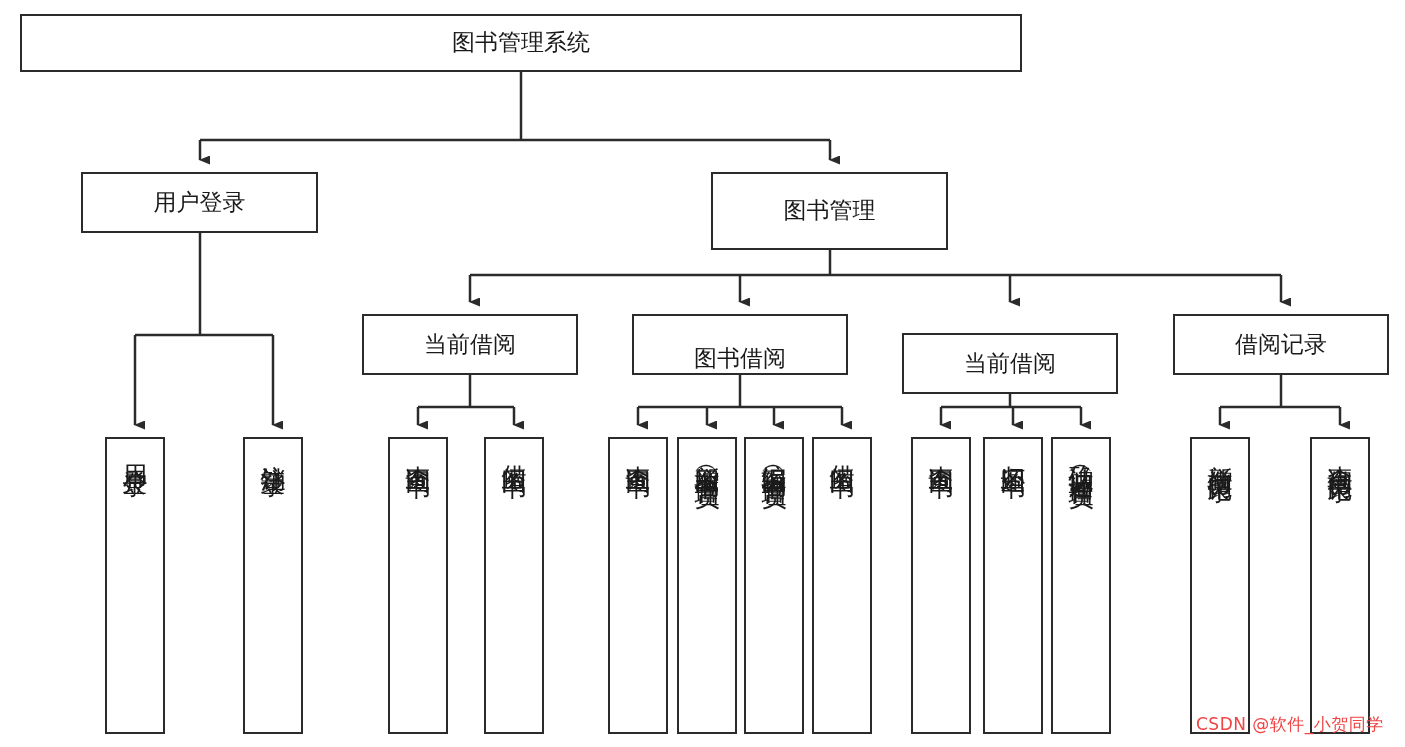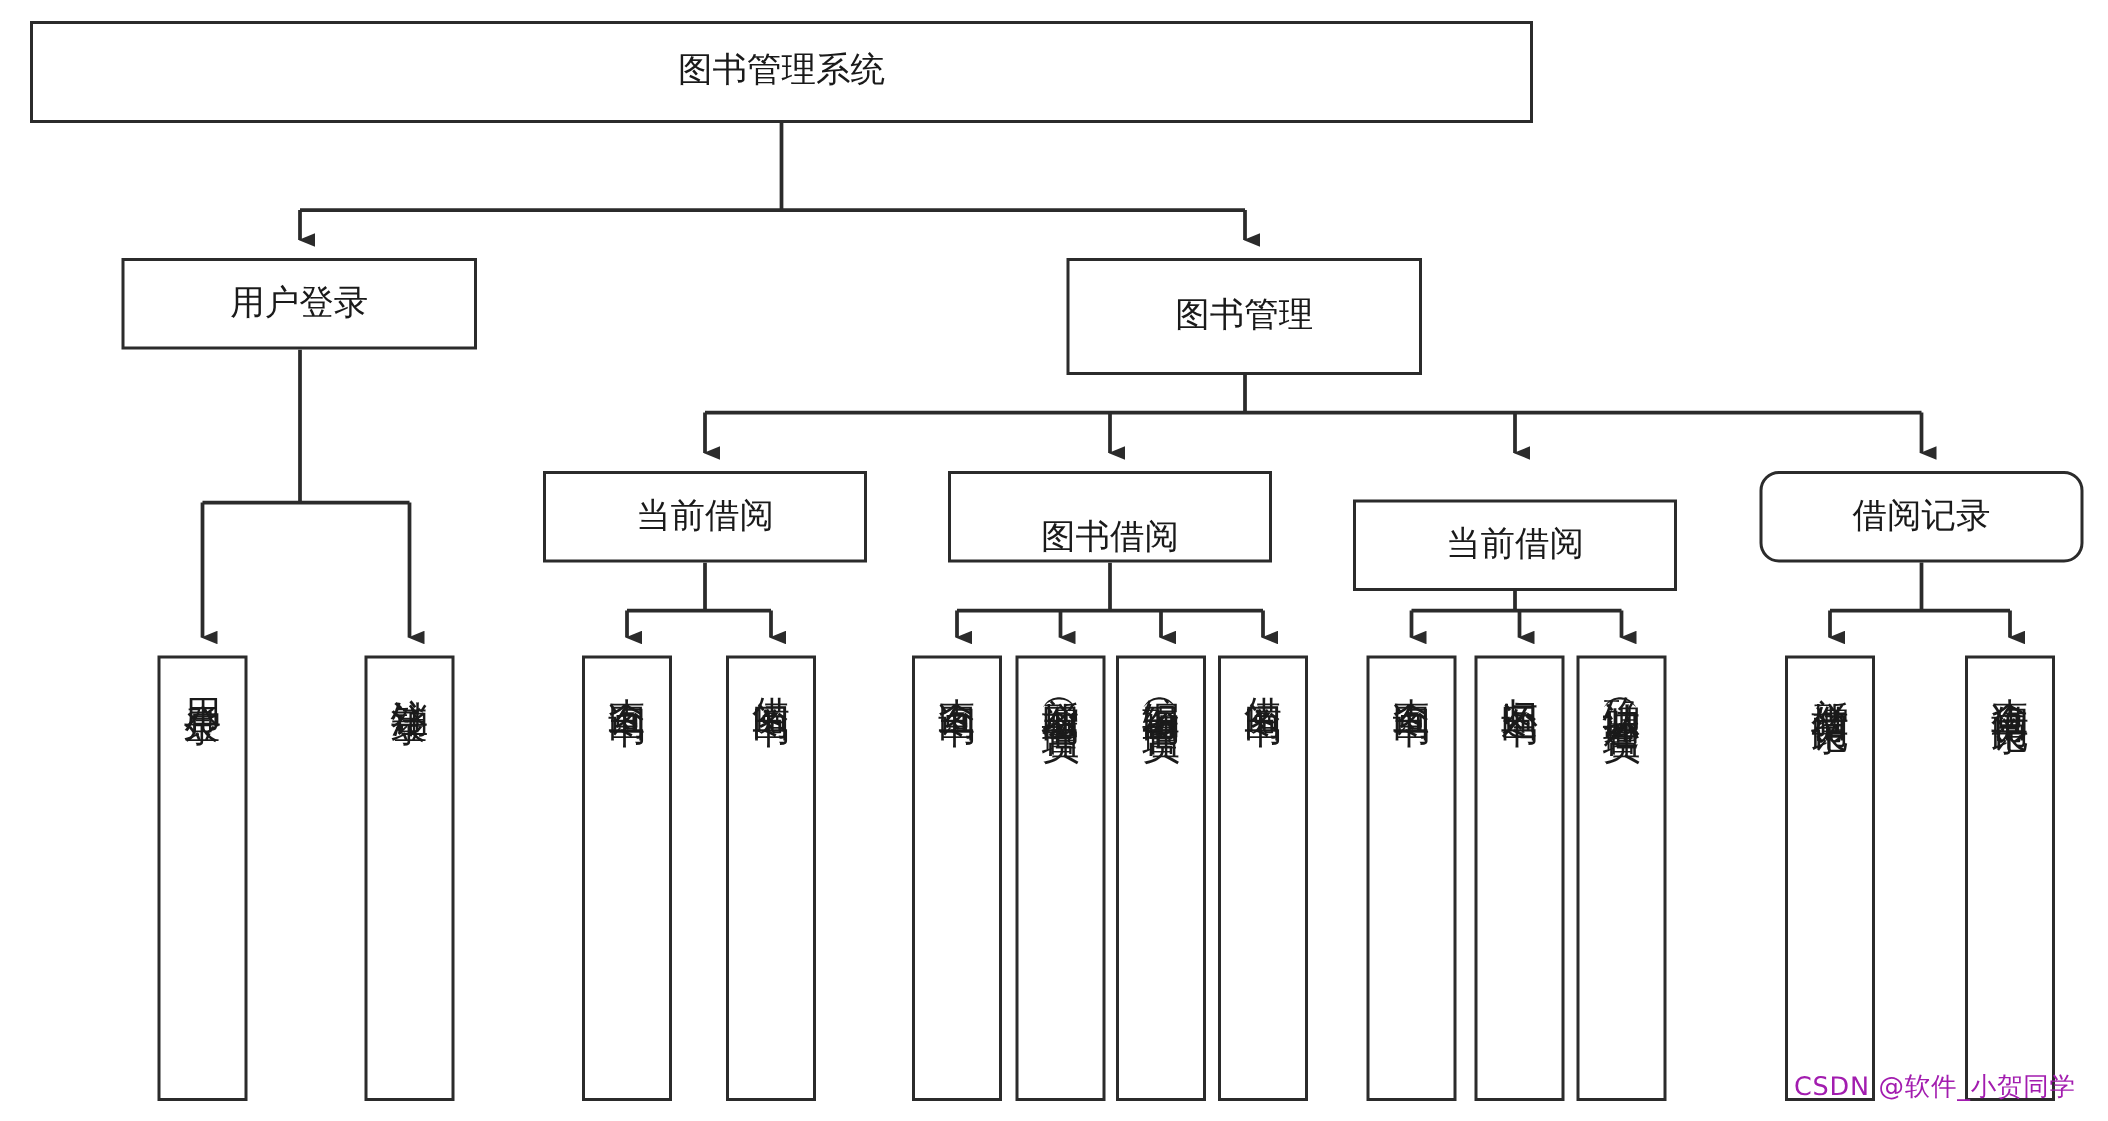--- a/index.html
+++ b/index.html
@@ -53,21 +53,21 @@
     text-orientation: upright;
     font-size: 25px;
     letter-spacing: 3px;
     line-height: 1;
   }
   .watermark {
     position: absolute;
     left: 1196px;
     top: 713px;
     font-size: 17px;
-    color: #a21caf;
+    color: #ef4444;
     letter-spacing: 0.5px;
     white-space: pre;
     pointer-events: none;
   }
 </style>
 </head>
 <body>
 
 <div id="canvas">
 
@@ -107,41 +107,41 @@
         <path d="M941,407 L941,425" stroke="#2b2b2b" stroke-width="2.5" fill="none" marker-end="url(#arrowhead)"></path>
         <path d="M1013,407 L1013,425" stroke="#2b2b2b" stroke-width="2.5" fill="none" marker-end="url(#arrowhead)"></path>
         <path d="M1081,407 L1081,425" stroke="#2b2b2b" stroke-width="2.5" fill="none" marker-end="url(#arrowhead)"></path>
         <path d="M1281,375 L1281,407" stroke="#2b2b2b" stroke-width="2.5" fill="none"></path>
         <path d="M1220,407 L1340,407" stroke="#2b2b2b" stroke-width="2.5" fill="none"></path>
         <path d="M1220,407 L1220,425" stroke="#2b2b2b" stroke-width="2.5" fill="none" marker-end="url(#arrowhead)"></path>
         <path d="M1340,407 L1340,425" stroke="#2b2b2b" stroke-width="2.5" fill="none" marker-end="url(#arrowhead)"></path>
       </g>
   </svg>
 
-  <div class="node horizontal" style="left: 20px; top: 14px; width: 1002px; height: 68px;">
+  <div class="node horizontal" style="left: 20px; top: 14px; width: 1002px; height: 58px;">
     <span class="label">图书管理系统</span>
   </div>
 
   <div class="node horizontal" style="left: 81px; top: 172px; width: 237px; height: 61px;">
     <span class="label">用户登录</span>
   </div>
   <div class="node horizontal" style="left: 711px; top: 172px; width: 237px; height: 78px;">
     <span class="label">图书管理</span>
   </div>
 
   <div class="node horizontal" style="left: 362px; top: 314px; width: 216px; height: 61px;">
     <span class="label">当前借阅</span>
   </div>
   <div class="node horizontal" style="left: 632px; top: 314px; width: 216px; height: 61px; align-items: flex-end;">
     <span class="label">图书借阅</span>
   </div>
   <div class="node horizontal" style="left: 902px; top: 333px; width: 216px; height: 61px;">
     <span class="label">当前借阅</span>
   </div>
-  <div class="node horizontal" style="left: 1173px; top: 314px; width: 216px; height: 61px; border-radius: 13px;">
+  <div class="node horizontal" style="left: 1173px; top: 314px; width: 216px; height: 61px;">
     <span class="label">借阅记录</span>
   </div>
 
   <div class="node vertical" style="left: 105px; top: 437px; width: 60px; height: 297px;">
     <span class="label">用户登录</span>
   </div>
   <div class="node vertical" style="left: 243px; top: 437px; width: 60px; height: 297px;">
     <span class="label">注销登录</span>
   </div>
 

